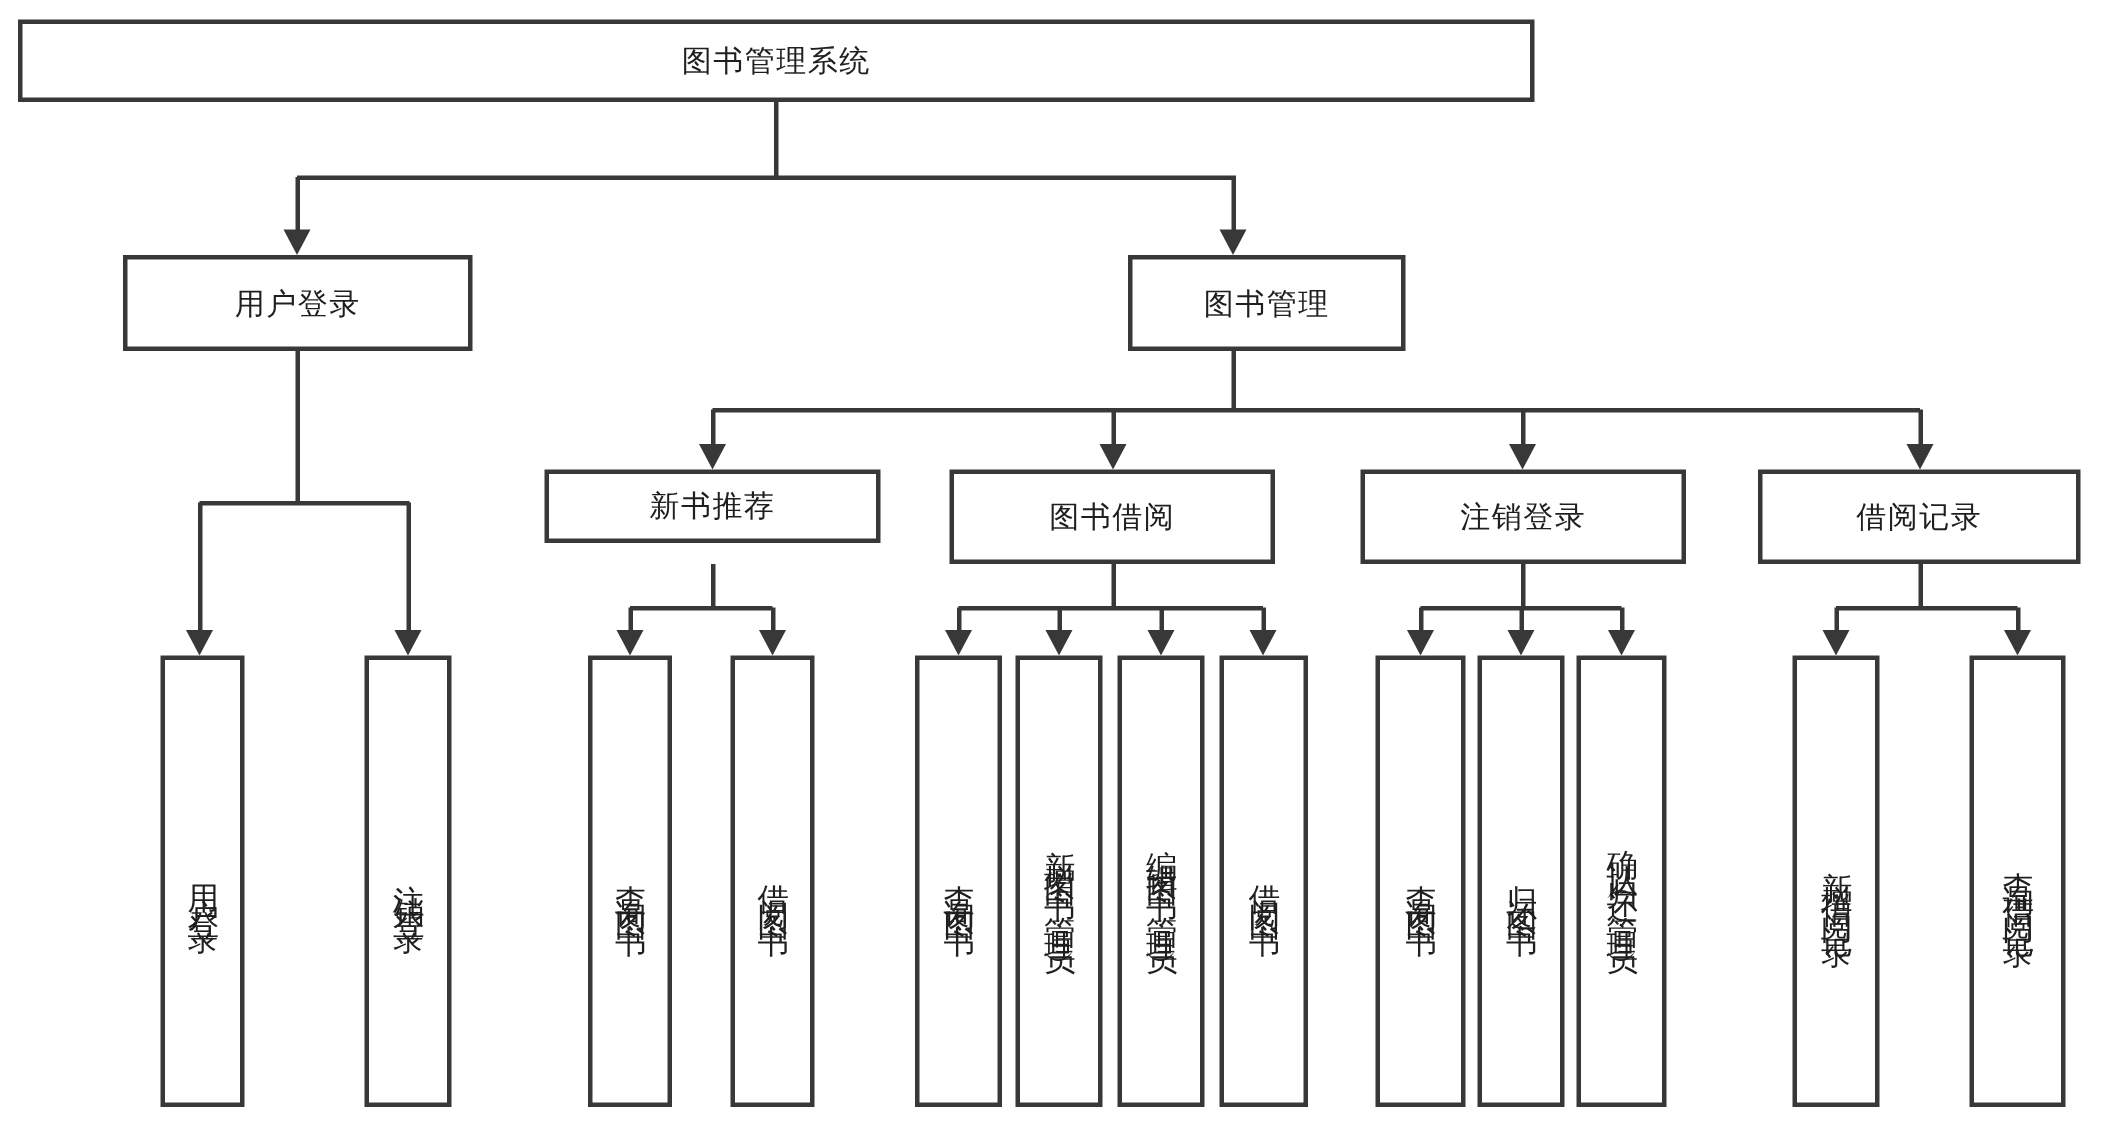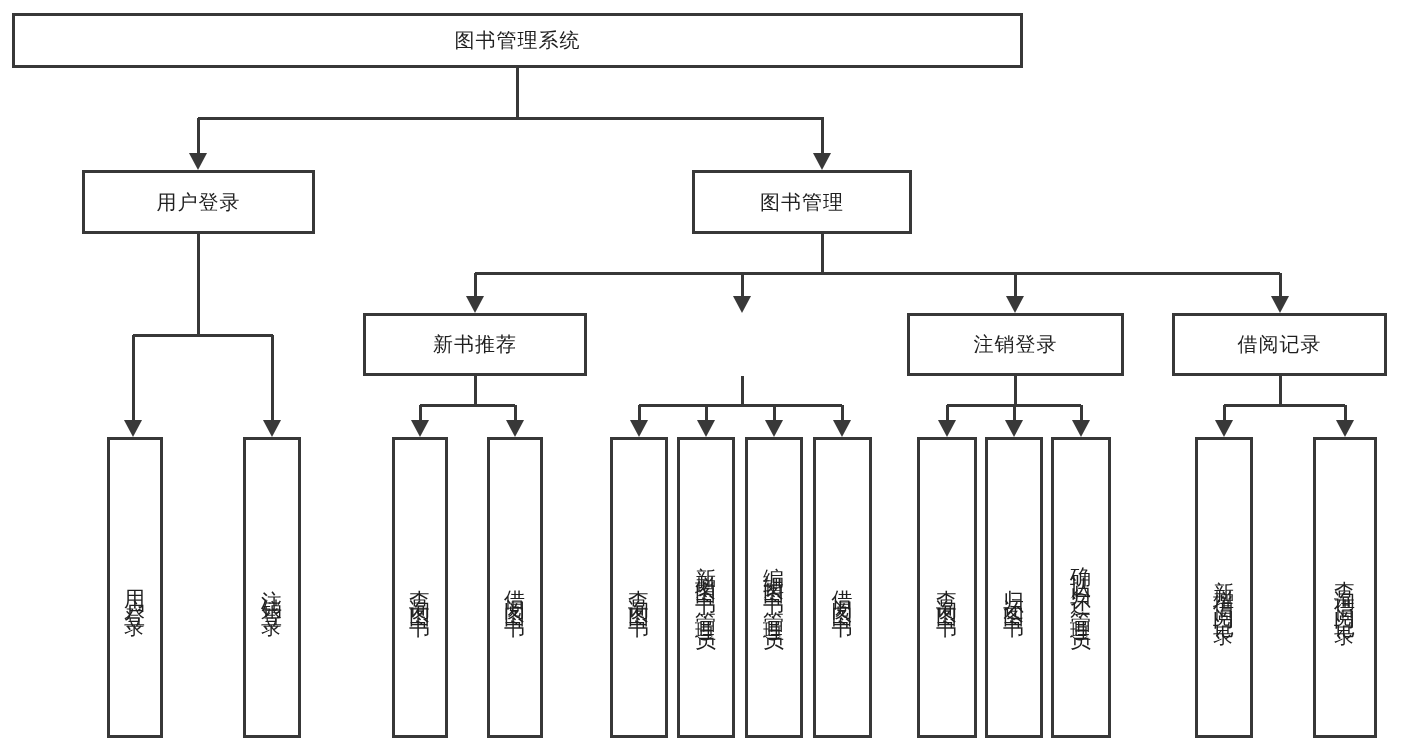--- a/index.html
+++ b/index.html
@@ -70,21 +70,21 @@
   <div class="vline" style="left:515.5px; top:68px; height:50px;"></div>
   <div class="hline" style="left:198px; top:116.5px; width:626px;"></div>
   <div class="vline" style="left:196.5px; top:118px; height:37px;"></div>
   <div class="arrow" style="left:189px; top:153px;"></div>
   <div class="vline" style="left:820.5px; top:118px; height:37px;"></div>
   <div class="arrow" style="left:813px; top:153px;"></div>
 
   <div class="box" style="left:82px; top:170px; width:233px; height:64px;">
     <span>用户登录</span>
   </div>
-  <div class="box" style="left:692px; top:170px; width:220px; height:64px;">
+  <div class="box" style="left:752px; top:170px; width:185px; height:64px;">
     <span>图书管理</span>
   </div>
 
   <div class="vline" style="left:196.5px; top:234px; height:101px;"></div>
   <div class="hline" style="left:133px; top:333.5px; width:140px;"></div>
   <div class="vline" style="left:131.5px; top:335px; height:87px;"></div>
   <div class="arrow" style="left:124px; top:420px;"></div>
   <div class="vline" style="left:270.5px; top:335px; height:87px;"></div>
   <div class="arrow" style="left:263px; top:420px;"></div>
 
@@ -92,22 +92,25 @@
   <div class="hline" style="left:475px; top:271.5px; width:805px;"></div>
   <div class="vline" style="left:473.5px; top:273px; height:25px;"></div>
   <div class="arrow" style="left:466px; top:296px;"></div>
   <div class="vline" style="left:740.5px; top:273px; height:25px;"></div>
   <div class="arrow" style="left:733px; top:296px;"></div>
   <div class="vline" style="left:1013.5px; top:273px; height:25px;"></div>
   <div class="arrow" style="left:1006px; top:296px;"></div>
   <div class="vline" style="left:1278.5px; top:273px; height:25px;"></div>
   <div class="arrow" style="left:1271px; top:296px;"></div>
 
-  <div class="box" style="left:363px; top:313px; width:224px; height:63px;">
+  <div class="box" style="left:363px; top:313px; width:224px; height:49px;">
     <span>新书推荐</span>
+  </div>
+  <div class="box" style="left:633px; top:313px; width:217px; height:63px;">
+    <span>图书借阅</span>
   </div>
   <div class="box" style="left:907px; top:313px; width:217px; height:63px;">
     <span>注销登录</span>
   </div>
   <div class="box" style="left:1172px; top:313px; width:215px; height:63px;">
     <span>借阅记录</span>
   </div>
 
   <div class="vline" style="left:473.5px; top:376px; height:29px;"></div>
   <div class="hline" style="left:420px; top:403.5px; width:95px;"></div>

